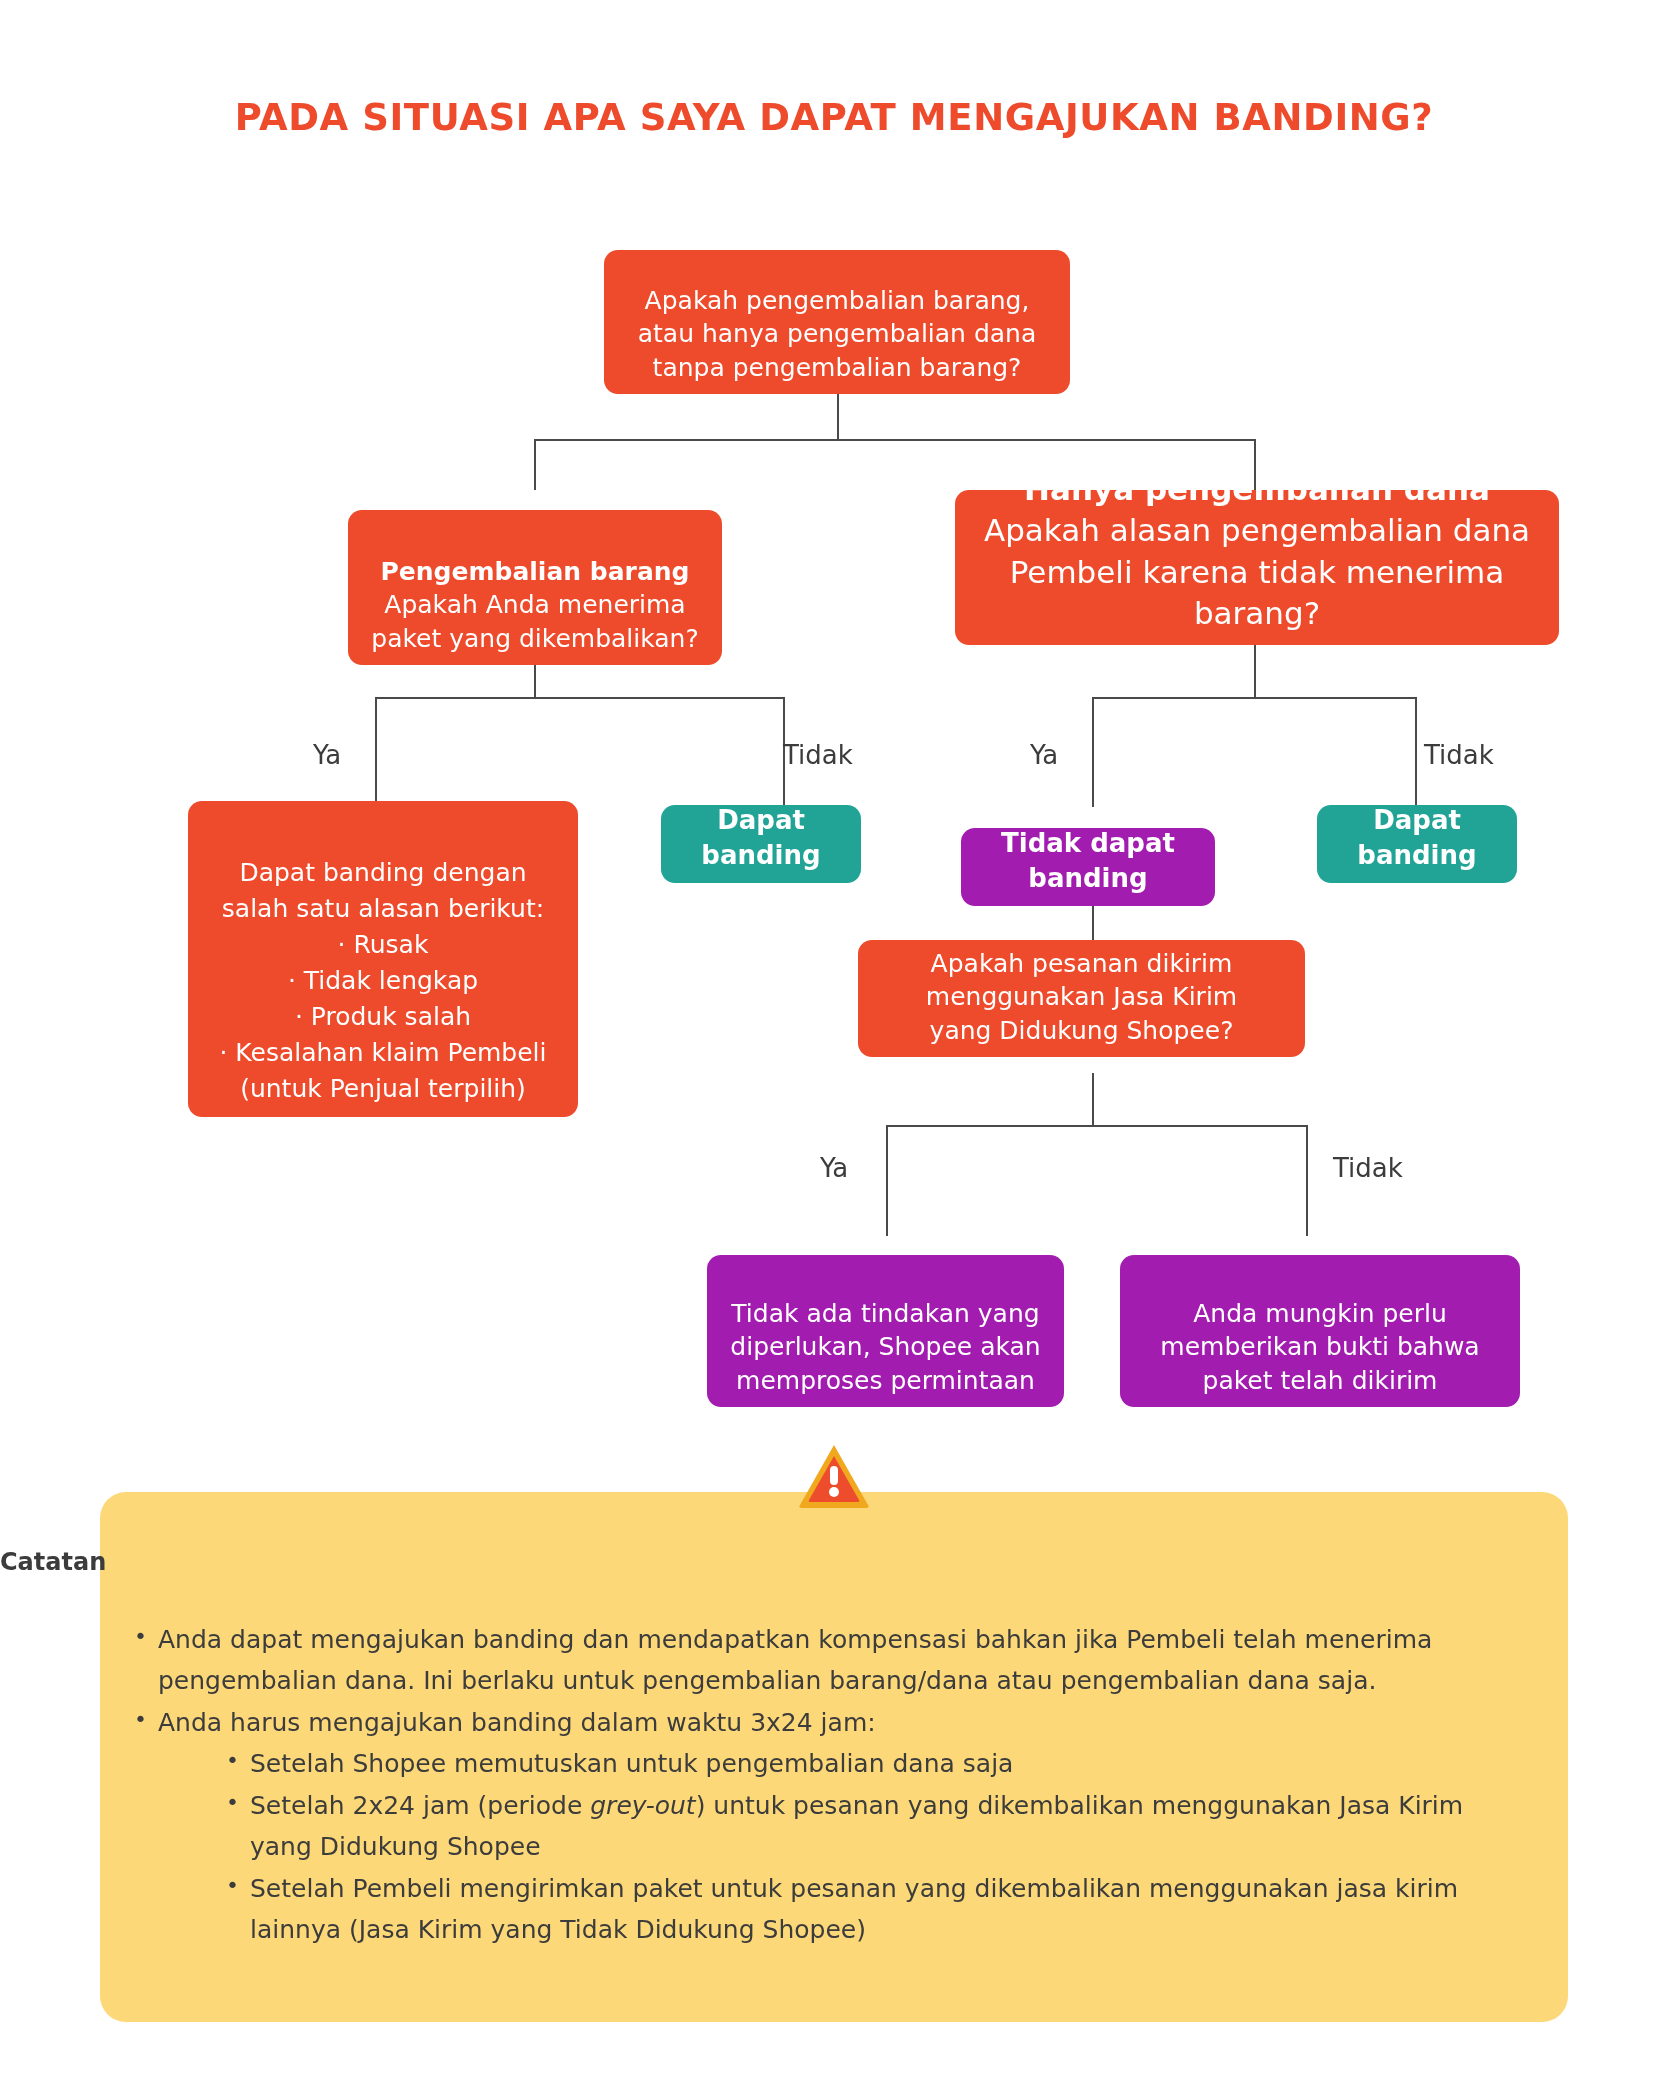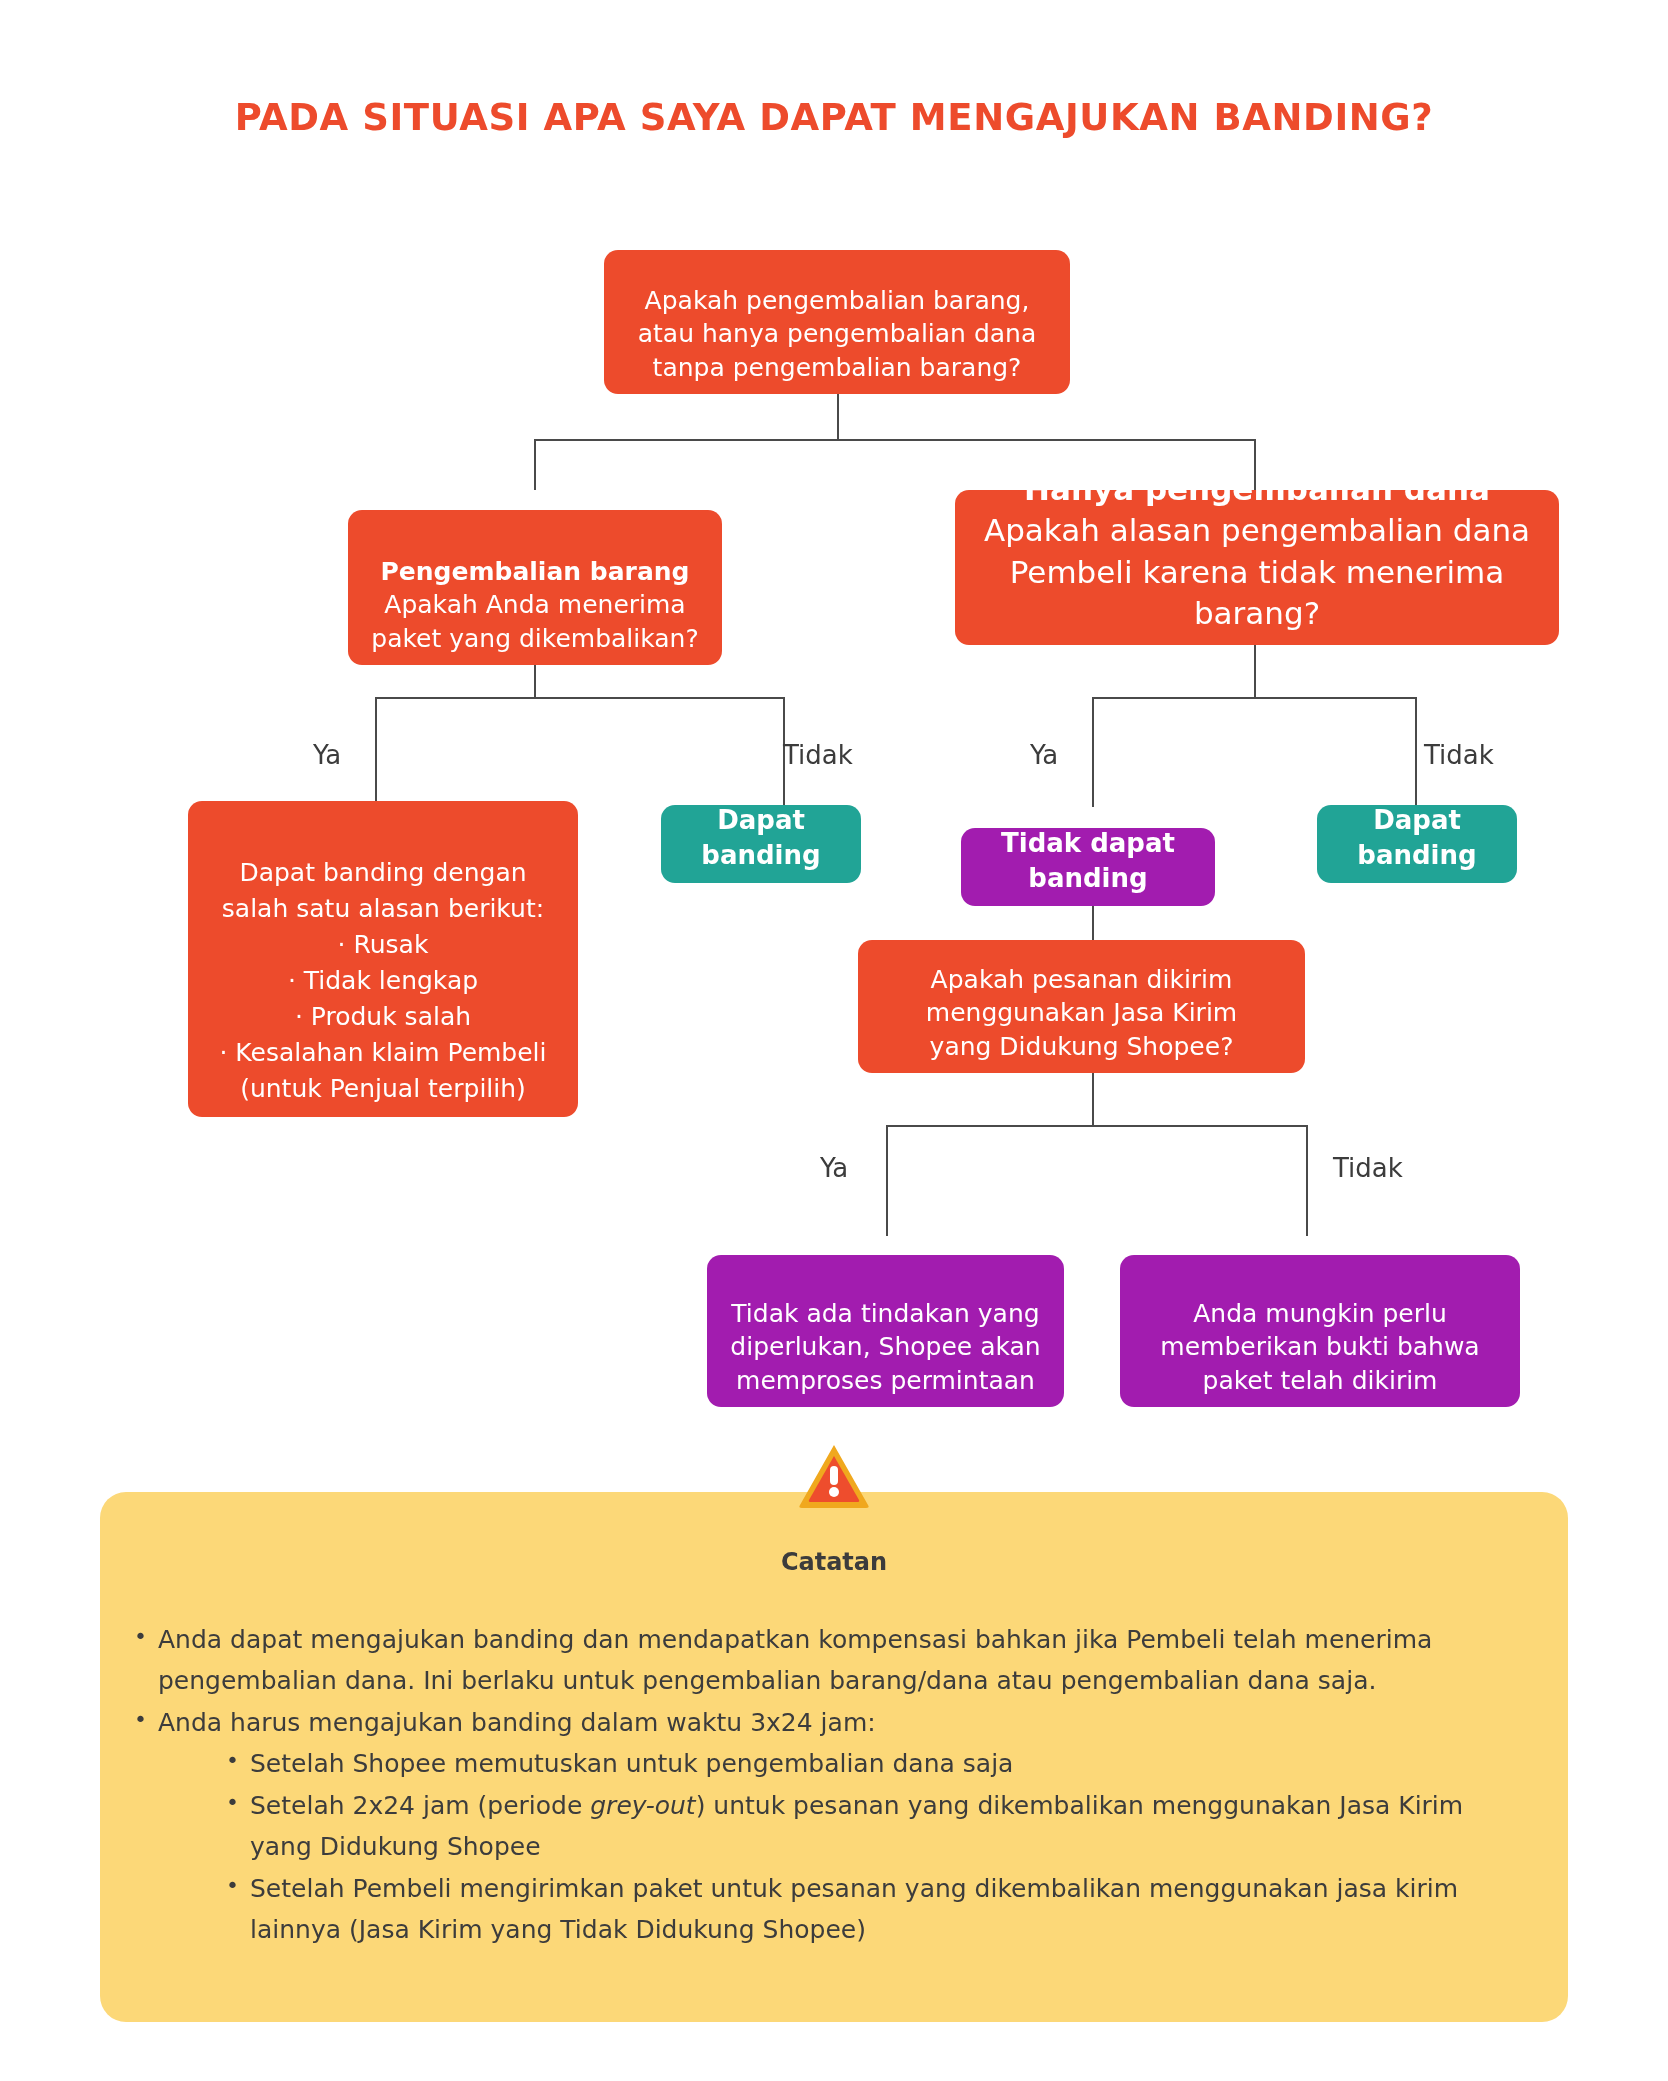--- a/index.html
+++ b/index.html
@@ -99,21 +99,21 @@
     top: 1442px;
     width: 74px;
     height: 68px;
     z-index: 4;
   }
   .note-title {
     position: absolute;
     left: 0;
     top: 1548px;
     width: 1668px;
-    text-align: center;
+    text-align: left;
     font-size: 24px;
     font-weight: bold;
     color: #3c3c3c;
     z-index: 3;
   }
   .note-body {
     position: absolute;
     left: 130px;
     top: 1620px;
     width: 1400px;
@@ -229,21 +229,21 @@
 <div class="node node-darkred" style="left:961px; top:805px; width:254px; height:78px; font-size:26px; font-weight:bold;">
   <span class="ln">Tidak dapat</span>
   <span class="ln">banding</span>
 </div>
 
 <div class="node node-teal" style="left:1317px; top:805px; width:200px; height:78px; font-size:26px; font-weight:bold;">
   <span class="ln">Dapat</span>
   <span class="ln">banding</span>
 </div>
 
-<div class="node node-orange" style="left:858px; top:940px; width:447px; height:133px; font-size:25px;">
+<div class="node node-orange" style="left:858px; top:940px; width:447px; height:117px; font-size:25px;">
   <span class="ln">Apakah pesanan dikirim</span>
   <span class="ln">menggunakan Jasa Kirim</span>
   <span class="ln">yang Didukung Shopee?</span>
 </div>
 
 <div class="node node-darkred" style="left:707px; top:1232px; width:357px; height:152px; font-size:25px;">
   <span class="ln">Tidak ada tindakan yang</span>
   <span class="ln">diperlukan, Shopee akan</span>
   <span class="ln">memproses permintaan</span>
 </div>

